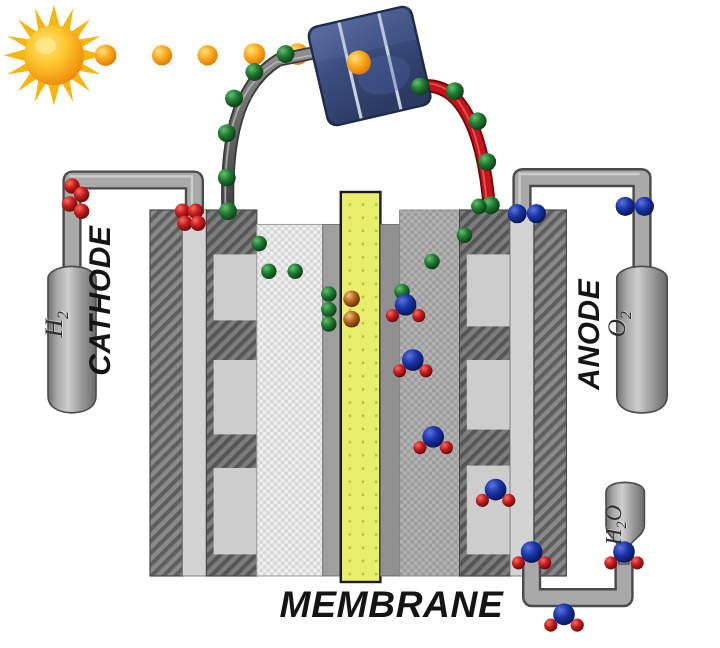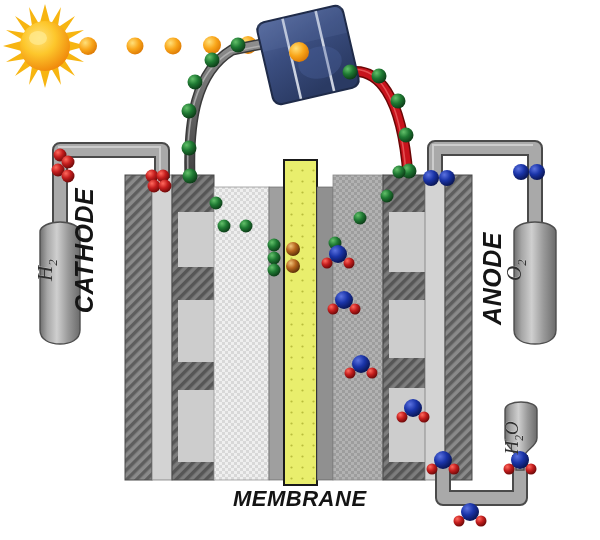--- a/index.html
+++ b/index.html
@@ -5,21 +5,21 @@
   html,body{margin:0;padding:0;background:#ffffff;}
   body{width:600px;height:540px;overflow:hidden;font-family:"Liberation Sans",sans-serif;}
   #stage{position:relative;width:600px;height:540px;background:#fff;}
   #stage svg{position:absolute;left:0;top:0;}
   .lbl{position:absolute;font-family:"Liberation Sans",sans-serif;font-weight:bold;font-style:italic;
        color:#141414;letter-spacing:0.5px;white-space:nowrap;}
   #lbl-cathode{left:-6px;top:236px;width:180px;text-align:center;font-size:25px;
        transform:rotate(-90deg);transform-origin:center center;}
   #lbl-anode{left:412px;top:264px;width:160px;text-align:center;font-size:25px;
        transform:rotate(-90deg);transform-origin:center center;}
-  #lbl-membrane{left:233px;top:486px;font-size:22px;}
+  #lbl-membrane{left:233px;top:486px;font-size:31px;}
   .gaslbl{position:absolute;font-family:"Liberation Serif",serif;font-style:italic;
        color:#2f2f2f;text-shadow:0.5px 0.5px 0 rgba(255,255,255,.45);white-space:nowrap;}
   #lbl-h2{left:36px;top:256px;font-size:21px;transform:rotate(-90deg);transform-origin:center center;}
   #lbl-o2{left:505px;top:256px;font-size:21px;transform:rotate(-90deg);transform-origin:center center;}
   #lbl-h2o{left:497px;top:425px;font-size:19px;transform:rotate(-90deg);transform-origin:center center;}
   .gaslbl sub{font-size:0.62em;}
 </style>
 </head>
 <body>
 

